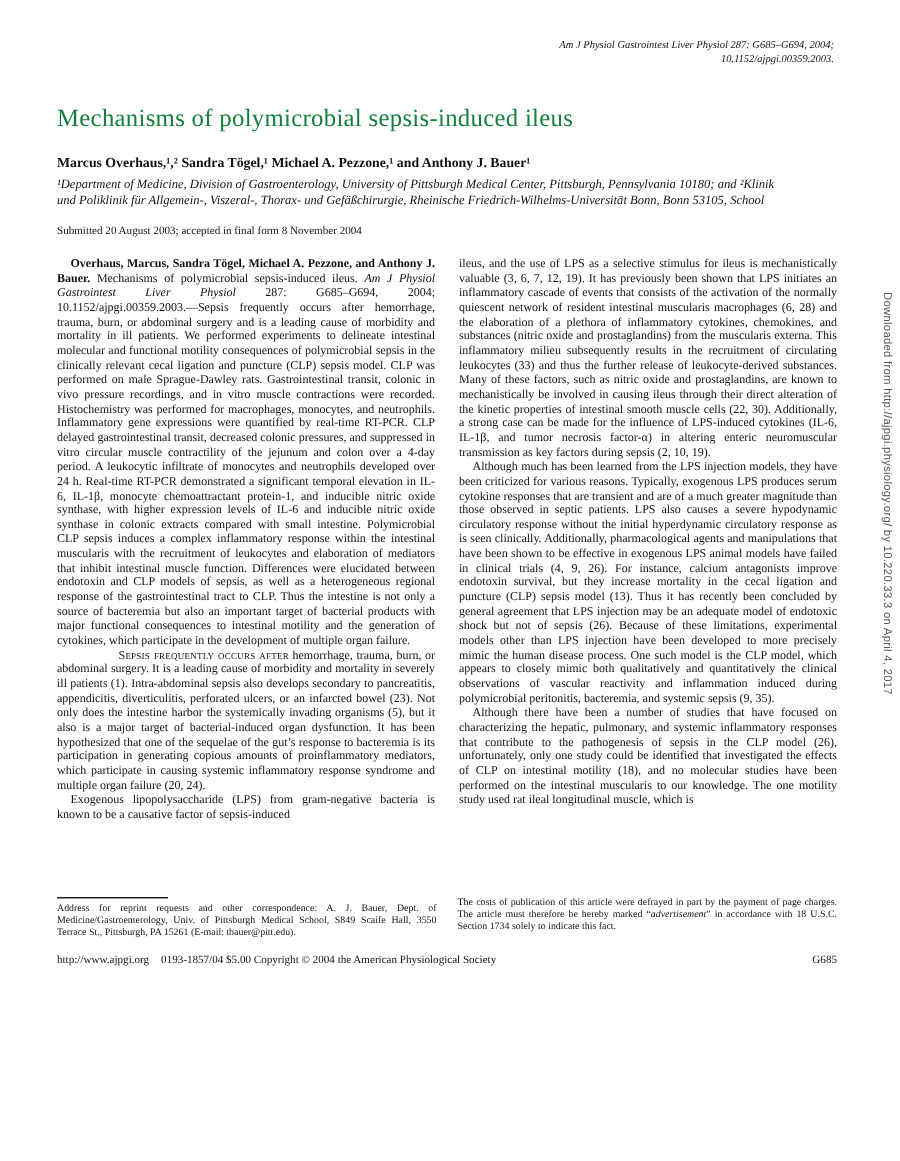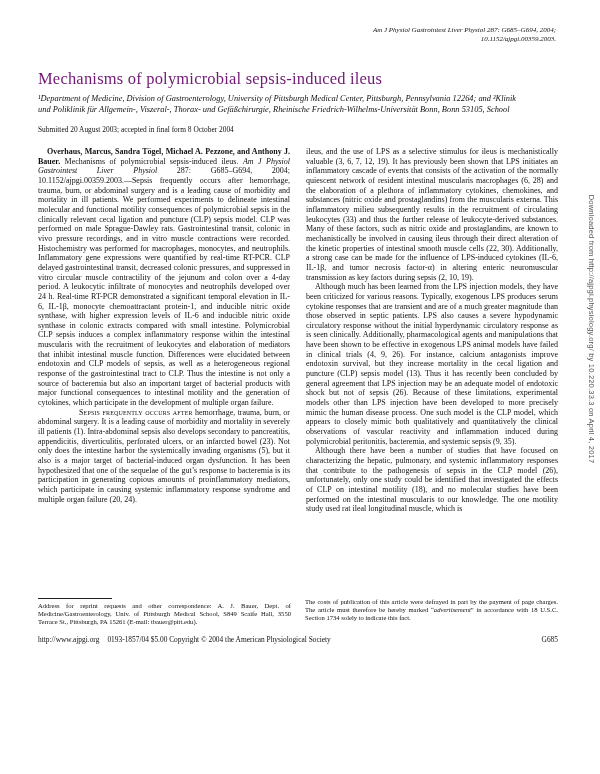--- a/index.html
+++ b/index.html
@@ -21,21 +21,21 @@
     font-size: 7px;
     line-height: 8.6px;
     text-align: right;
     padding-right: 2px;
   }
   .title {
     font-size: 16.5px;
     font-weight: 400;
     letter-spacing: 0.2px;
     margin: 26px 0 0 0;
-    color: #701a75;
+    color: #15803d;
   }
   .authors {
     font-size: 9.2px;
     font-weight: bold;
     margin-top: 14px;
   }
   .affiliations {
     font-style: italic;
     font-size: 8.4px;
     line-height: 10.4px;
@@ -116,33 +116,35 @@
 
 <div class="page">
 
   <div class="journal-ref">
     <div>Am J Physiol Gastrointest Liver Physiol 287: G685–G694, 2004;</div>
     <div>10.1152/ajpgi.00359.2003.</div>
   </div>
 
   <h1 class="title">Mechanisms of polymicrobial sepsis-induced ileus</h1>
 
+  <div class="authors">Marcus Overhaus,¹,² Sandra Tögel,¹ Michael A. Pezzone,¹ and Anthony J. Bauer¹</div>
 
-  <div class="affiliations"><span>¹Department of Medicine, Division of Gastroenterology, University of Pittsburgh Medical Center, Pittsburgh, Pennsylvania 12264; and </span><span>²Klinik und Poliklinik für Allgemein-, Viszeral-, Thorax- und Gefäßchirurgie, Rheinische Friedrich-Wilhelms-Universität Bonn, Bonn 53105, School</span></div>
+  <div class="affiliations"><span>¹Department of Medicine, Division of Gastroenterology, University of Pittsburgh Medical Center, Pittsburgh, Pennsylvania 10180; and </span><span>²Klinik und Poliklinik für Allgemein-, Viszeral-, Thorax- und Gefäßchirurgie, Rheinische Friedrich-Wilhelms-Universität Bonn, Bonn 53105, School</span></div>
 
-  <div class="submitted">Submitted 20 August 2003; accepted in final form 8 October 2004</div>
+  <div class="submitted">Submitted 20 August 2003; accepted in final form 8 November 2004</div>
 
   <div class="columns">
 
     <div class="col">
       <p class="abstract"><span class="bold">Overhaus, Marcus, Sandra Tögel, Michael A. Pezzone, and Anthony J. Bauer.</span><span> Mechanisms of polymicrobial sepsis-induced ileus. </span><span class="italic">Am J Physiol Gastrointest Liver Physiol</span><span> 287: G685–G694, 2004; 10.1152/ajpgi.00359.2003.—</span><span>Sepsis frequently occurs after hemorrhage, trauma, burn, or abdominal surgery and is a leading cause of morbidity and mortality in ill patients. We performed experiments to delineate intestinal molecular and functional motility consequences of polymicrobial sepsis in the clinically relevant cecal ligation and puncture (CLP) sepsis model. CLP was performed on male Sprague-Dawley rats. Gastrointestinal transit, colonic in vivo pressure recordings, and in vitro muscle contractions were recorded. Histochemistry was performed for macrophages, monocytes, and neutrophils. Inflammatory gene expressions were quantified by real-time RT-PCR. CLP delayed gastrointestinal transit, decreased colonic pressures, and suppressed in vitro circular muscle contractility of the jejunum and colon over a 4-day period. A leukocytic infiltrate of monocytes and neutrophils developed over 24 h. Real-time RT-PCR demonstrated a significant temporal elevation in IL-6, IL-1β, monocyte chemoattractant protein-1, and inducible nitric oxide synthase, with higher expression levels of IL-6 and inducible nitric oxide synthase in colonic extracts compared with small intestine. Polymicrobial CLP sepsis induces a complex inflammatory response within the intestinal muscularis with the recruitment of leukocytes and elaboration of mediators that inhibit intestinal muscle function. Differences were elucidated between endotoxin and CLP models of sepsis, as well as a heterogeneous regional response of the gastrointestinal tract to CLP. Thus the intestine is not only a source of bacteremia but also an important target of bacterial products with major functional consequences to intestinal motility and the generation of cytokines, which participate in the development of multiple organ failure.</span></p>
 
 
       <p class="body-p"><span class="smallcaps">Sepsis frequently occurs after</span><span> hemorrhage, trauma, burn, or abdominal surgery. It is a leading cause of morbidity and mortality in severely ill patients (1). Intra-abdominal sepsis also develops secondary to pancreatitis, appendicitis, diverticulitis, perforated ulcers, or an infarcted bowel (23). Not only does the intestine harbor the systemically invading organisms (5), but it also is a major target of bacterial-induced organ dysfunction. It has been hypothesized that one of the sequelae of the gut’s response to bacteremia is its participation in generating copious amounts of proinflammatory mediators, which participate in causing systemic inflammatory response syndrome and multiple organ failure (20, 24).</span></p>
 
+      <p class="body-p">Exogenous lipopolysaccharide (LPS) from gram-negative bacteria is known to be a causative factor of sepsis-induced</p>
     </div>
 
     <div class="col">
       <p class="body-p noindent">ileus, and the use of LPS as a selective stimulus for ileus is mechanistically valuable (3, 6, 7, 12, 19). It has previously been shown that LPS initiates an inflammatory cascade of events that consists of the activation of the normally quiescent network of resident intestinal muscularis macrophages (6, 28) and the elaboration of a plethora of inflammatory cytokines, chemokines, and substances (nitric oxide and prostaglandins) from the muscularis externa. This inflammatory milieu subsequently results in the recruitment of circulating leukocytes (33) and thus the further release of leukocyte-derived substances. Many of these factors, such as nitric oxide and prostaglandins, are known to mechanistically be involved in causing ileus through their direct alteration of the kinetic properties of intestinal smooth muscle cells (22, 30). Additionally, a strong case can be made for the influence of LPS-induced cytokines (IL-6, IL-1β, and tumor necrosis factor-α) in altering enteric neuromuscular transmission as key factors during sepsis (2, 10, 19).</p>
       <p class="body-p">Although much has been learned from the LPS injection models, they have been criticized for various reasons. Typically, exogenous LPS produces serum cytokine responses that are transient and are of a much greater magnitude than those observed in septic patients. LPS also causes a severe hypodynamic circulatory response without the initial hyperdynamic circulatory response as is seen clinically. Additionally, pharmacological agents and manipulations that have been shown to be effective in exogenous LPS animal models have failed in clinical trials (4, 9, 26). For instance, calcium antagonists improve endotoxin survival, but they increase mortality in the cecal ligation and puncture (CLP) sepsis model (13). Thus it has recently been concluded by general agreement that LPS injection may be an adequate model of endotoxic shock but not of sepsis (26). Because of these limitations, experimental models other than LPS injection have been developed to more precisely mimic the human disease process. One such model is the CLP model, which appears to closely mimic both qualitatively and quantitatively the clinical observations of vascular reactivity and inflammation induced during polymicrobial peritonitis, bacteremia, and systemic sepsis (9, 35).</p>
       <p class="body-p">Although there have been a number of studies that have focused on characterizing the hepatic, pulmonary, and systemic inflammatory responses that contribute to the pathogenesis of sepsis in the CLP model (26), unfortunately, only one study could be identified that investigated the effects of CLP on intestinal motility (18), and no molecular studies have been performed on the intestinal muscularis to our knowledge. The one motility study used rat ileal longitudinal muscle, which is</p>
     </div>
 
   </div>
 

